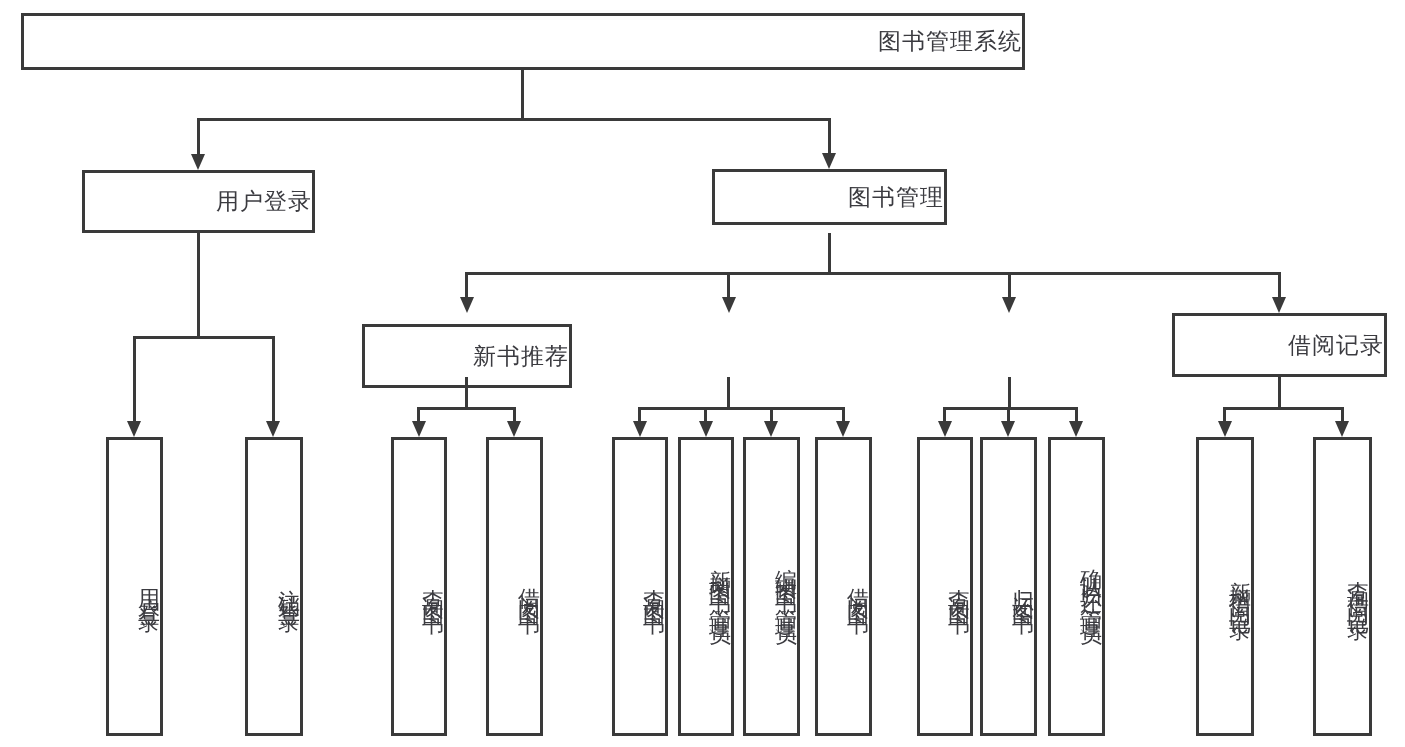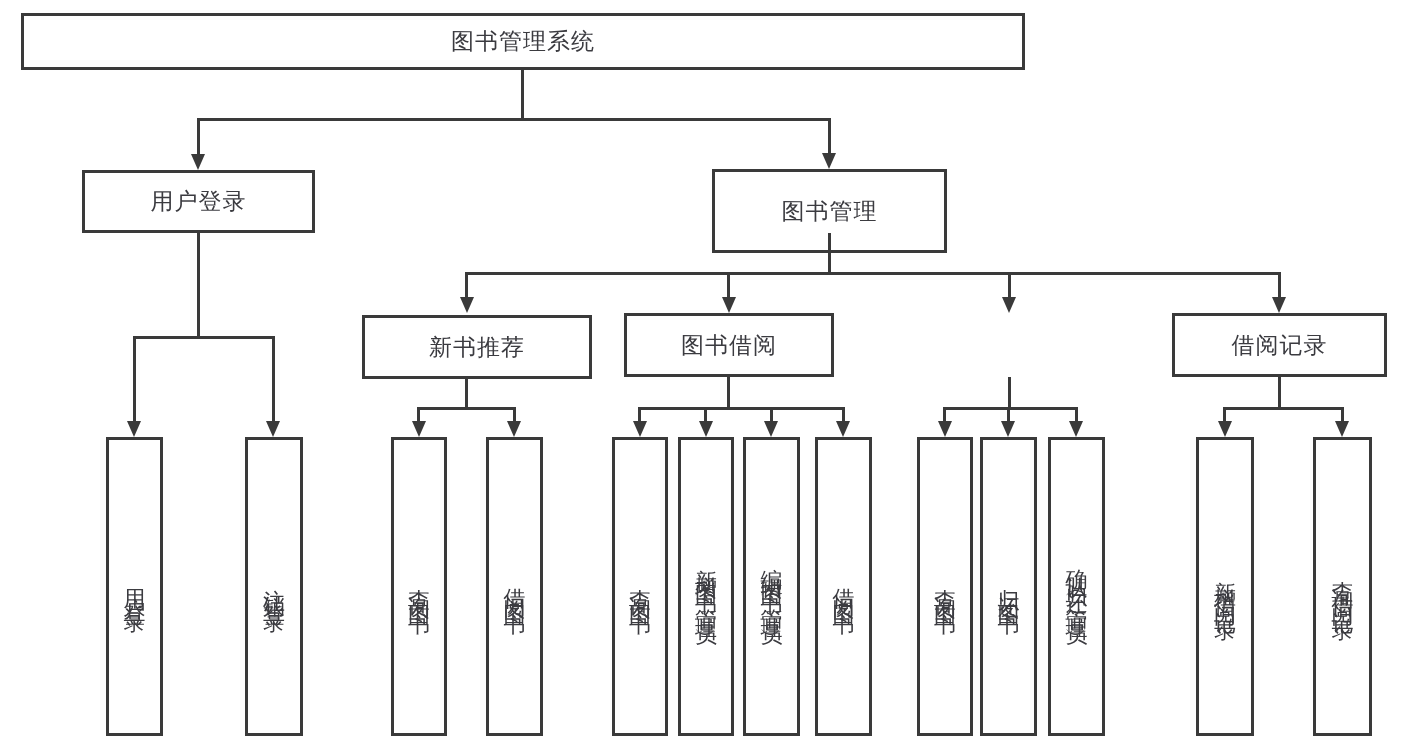--- a/index.html
+++ b/index.html
@@ -15,21 +15,21 @@
     position:relative;
     width:1405px;height:747px;
     background:var(--bg);
     overflow:hidden;
   }
   .box{
     position:absolute;
     box-sizing:border-box;
     border:3px solid var(--line);
     background:var(--fill);
-    display:flex;align-items:center;justify-content:center;
+    display:flex;align-items:center;justify-content:flex-end;
     color:var(--text);
   }
   .box.h{font-size:23px;letter-spacing:1px;}
   .box.v{
     font-size:22px;
   }
   .box.v .vtext{
     writing-mode:vertical-rl;
     letter-spacing:8px;
     line-height:1.0;
@@ -56,29 +56,26 @@
 
 <div id="canvas">
 
   <div class="box h" style="left:21px;top:13px;width:1004px;height:57px;">
     <span>图书管理系统</span>
   </div>
 
   <div class="box h" style="left:82px;top:170px;width:233px;height:63px;">
     <span>用户登录</span>
   </div>
-  <div class="box h" style="left:712px;top:169px;width:235px;height:84px;">
+  <div class="box h" style="left:712px;top:169px;width:235px;height:56px;">
     <span>图书管理</span>
   </div>
 
-  <div class="box h" style="left:362px;top:315px;width:230px;height:64px;font-family:Liberation Serif, serif;">
+  <div class="box h" style="left:362px;top:324px;width:210px;height:64px;font-family:Liberation Serif, serif;">
     <span>新书推荐</span>
-  </div>
-  <div class="box h" style="left:624px;top:313px;width:210px;height:64px;">
-    <span>图书借阅</span>
   </div>
   <div class="box h" style="left:1172px;top:313px;width:215px;height:64px;">
     <span>借阅记录</span>
   </div>
 
   <div class="box v" style="left:106px;top:437px;width:57px;height:299px;">
     <span class="vtext">用户登录</span>
   </div>
   <div class="box v" style="left:245px;top:437px;width:58px;height:299px;">
     <span class="vtext">注销登录</span>

